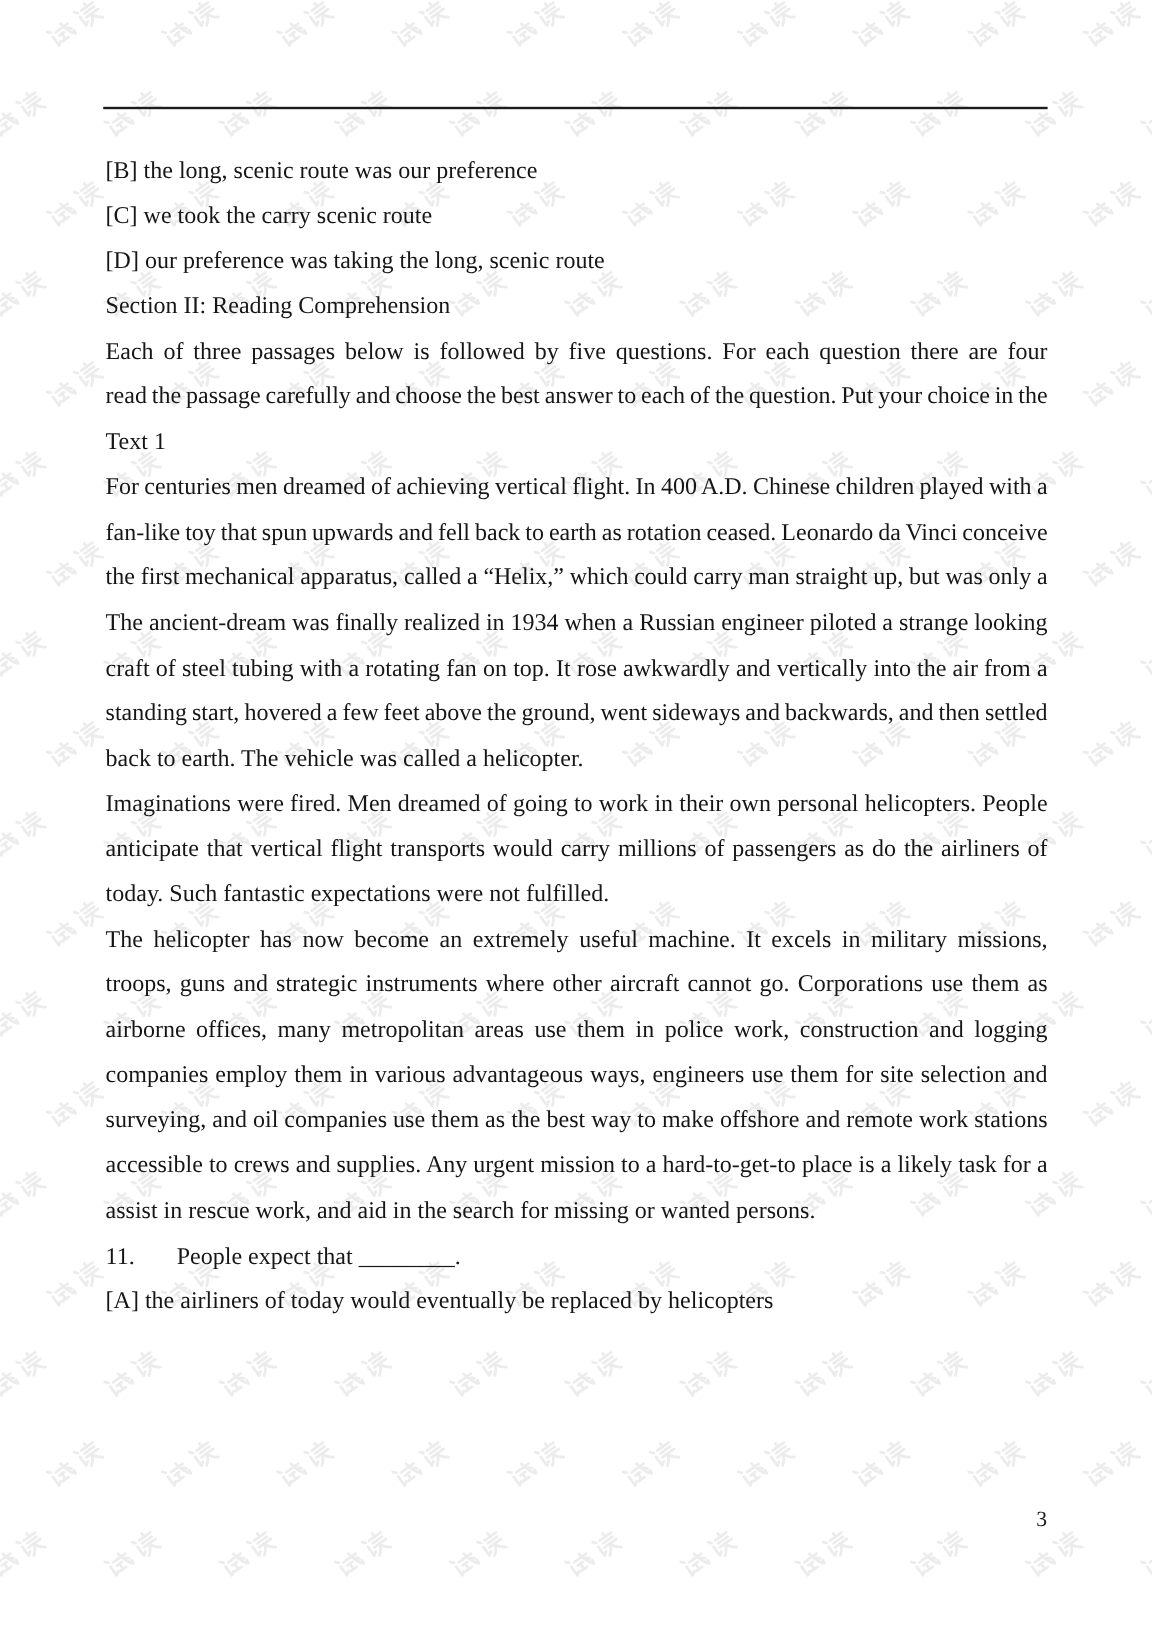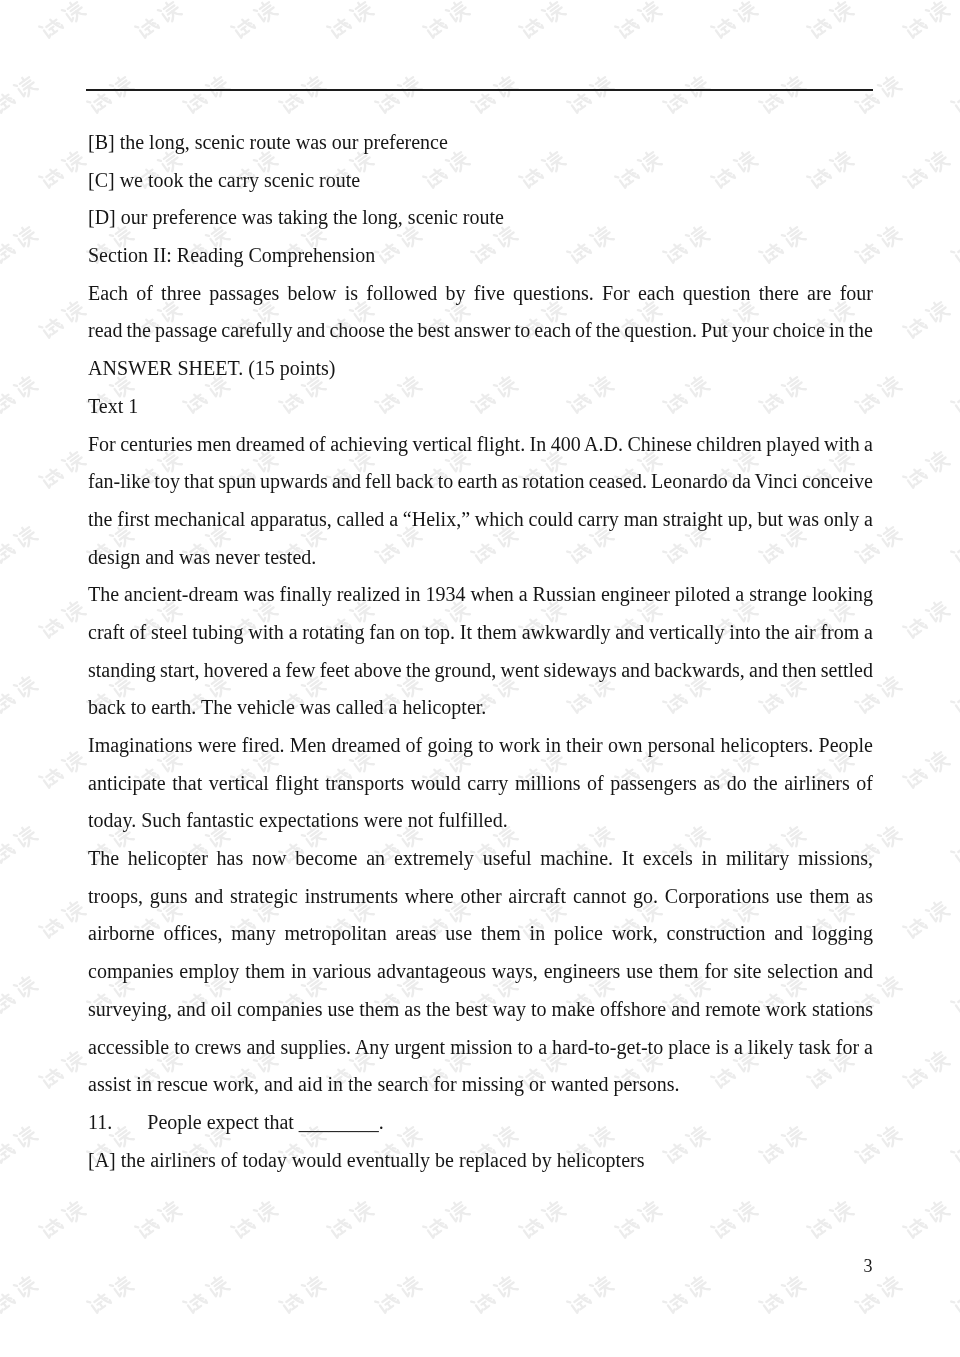--- a/index.html
+++ b/index.html
@@ -4190,28 +4190,26 @@
 </div>
     </div>
   <div class="rule"></div>
   <div class="text" id="textBlock">
       <div class="line plain">[B] the long, scenic route was our preference</div>
       <div class="line plain">[C] we took the carry scenic route</div>
       <div class="line plain">[D] our preference was taking the long, scenic route</div>
       <div class="line plain">Section II: Reading Comprehension</div>
       <div class="line just">Each of three passages below is followed by five questions. For each question there are four answers,</div>
       <div class="line just">read the passage carefully and choose the best answer to each of the question. Put your choice in the</div>
-      <div class="line plain">ANSWER SHEET. (15 points)</div>
       <div class="line plain">Text 1</div>
       <div class="line just">For centuries men dreamed of achieving vertical flight. In 400 A.D. Chinese children played with a</div>
       <div class="line just">fan-like toy that spun upwards and fell back to earth as rotation ceased. Leonardo da Vinci conceive</div>
       <div class="line just">the first mechanical apparatus, called a “Helix,” which could carry man straight up, but was only a</div>
-      <div class="line plain">design and was never tested.</div>
       <div class="line just">The ancient-dream was finally realized in 1934 when a Russian engineer piloted a strange looking</div>
-      <div class="line just">craft of steel tubing with a rotating fan on top. It them awkwardly and vertically into the air from a</div>
+      <div class="line just">craft of steel tubing with a rotating fan on top. It rose awkwardly and vertically into the air from a</div>
       <div class="line just">standing start, hovered a few feet above the ground, went sideways and backwards, and then settled</div>
       <div class="line plain">back to earth. The vehicle was called a helicopter.</div>
       <div class="line just">Imaginations were fired. Men dreamed of going to work in their own personal helicopters. People</div>
       <div class="line just">anticipate that vertical flight transports would carry millions of passengers as do the airliners of</div>
       <div class="line plain">today. Such fantastic expectations were not fulfilled.</div>
       <div class="line just">The helicopter has now become an extremely useful machine. It excels in military missions, carrying</div>
       <div class="line just">troops, guns and strategic instruments where other aircraft cannot go. Corporations use them as</div>
       <div class="line just">airborne offices, many metropolitan areas use them in police work, construction and logging</div>
       <div class="line just">companies employ them in various advantageous ways, engineers use them for site selection and</div>
       <div class="line just">surveying, and oil companies use them as the best way to make offshore and remote work stations</div>

